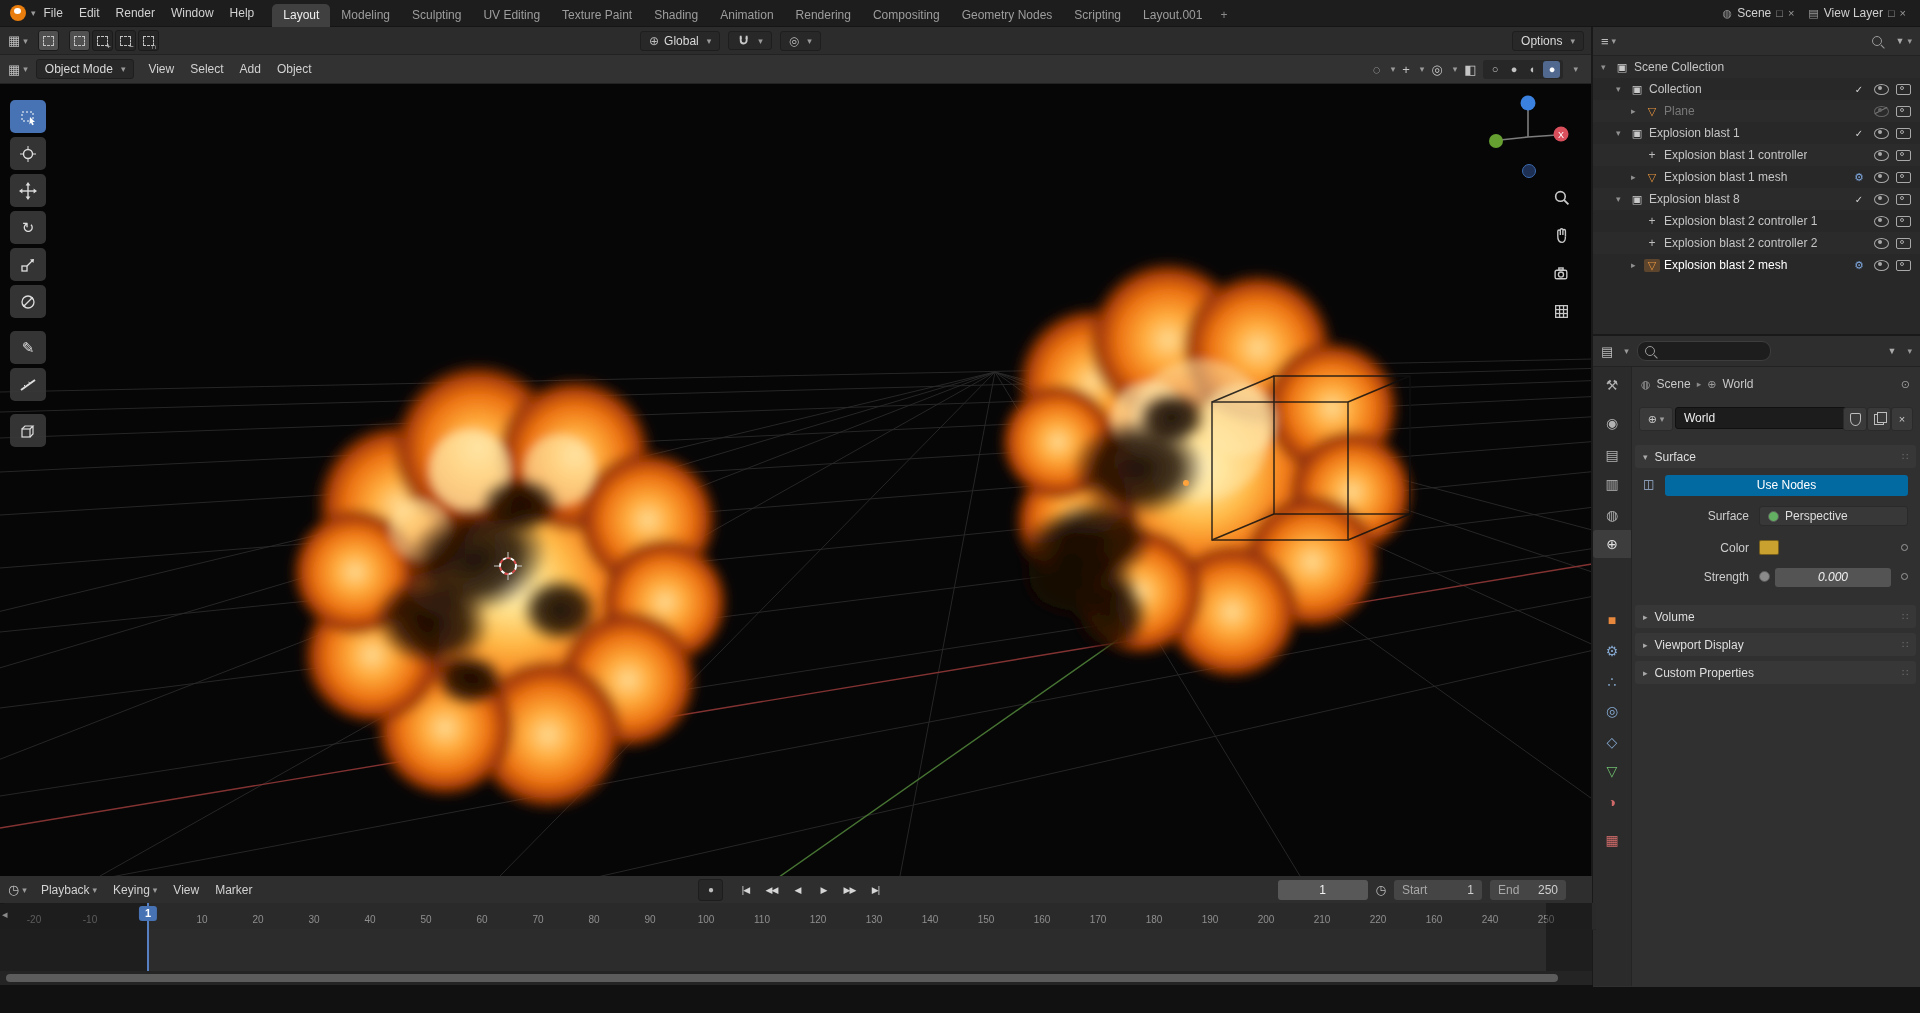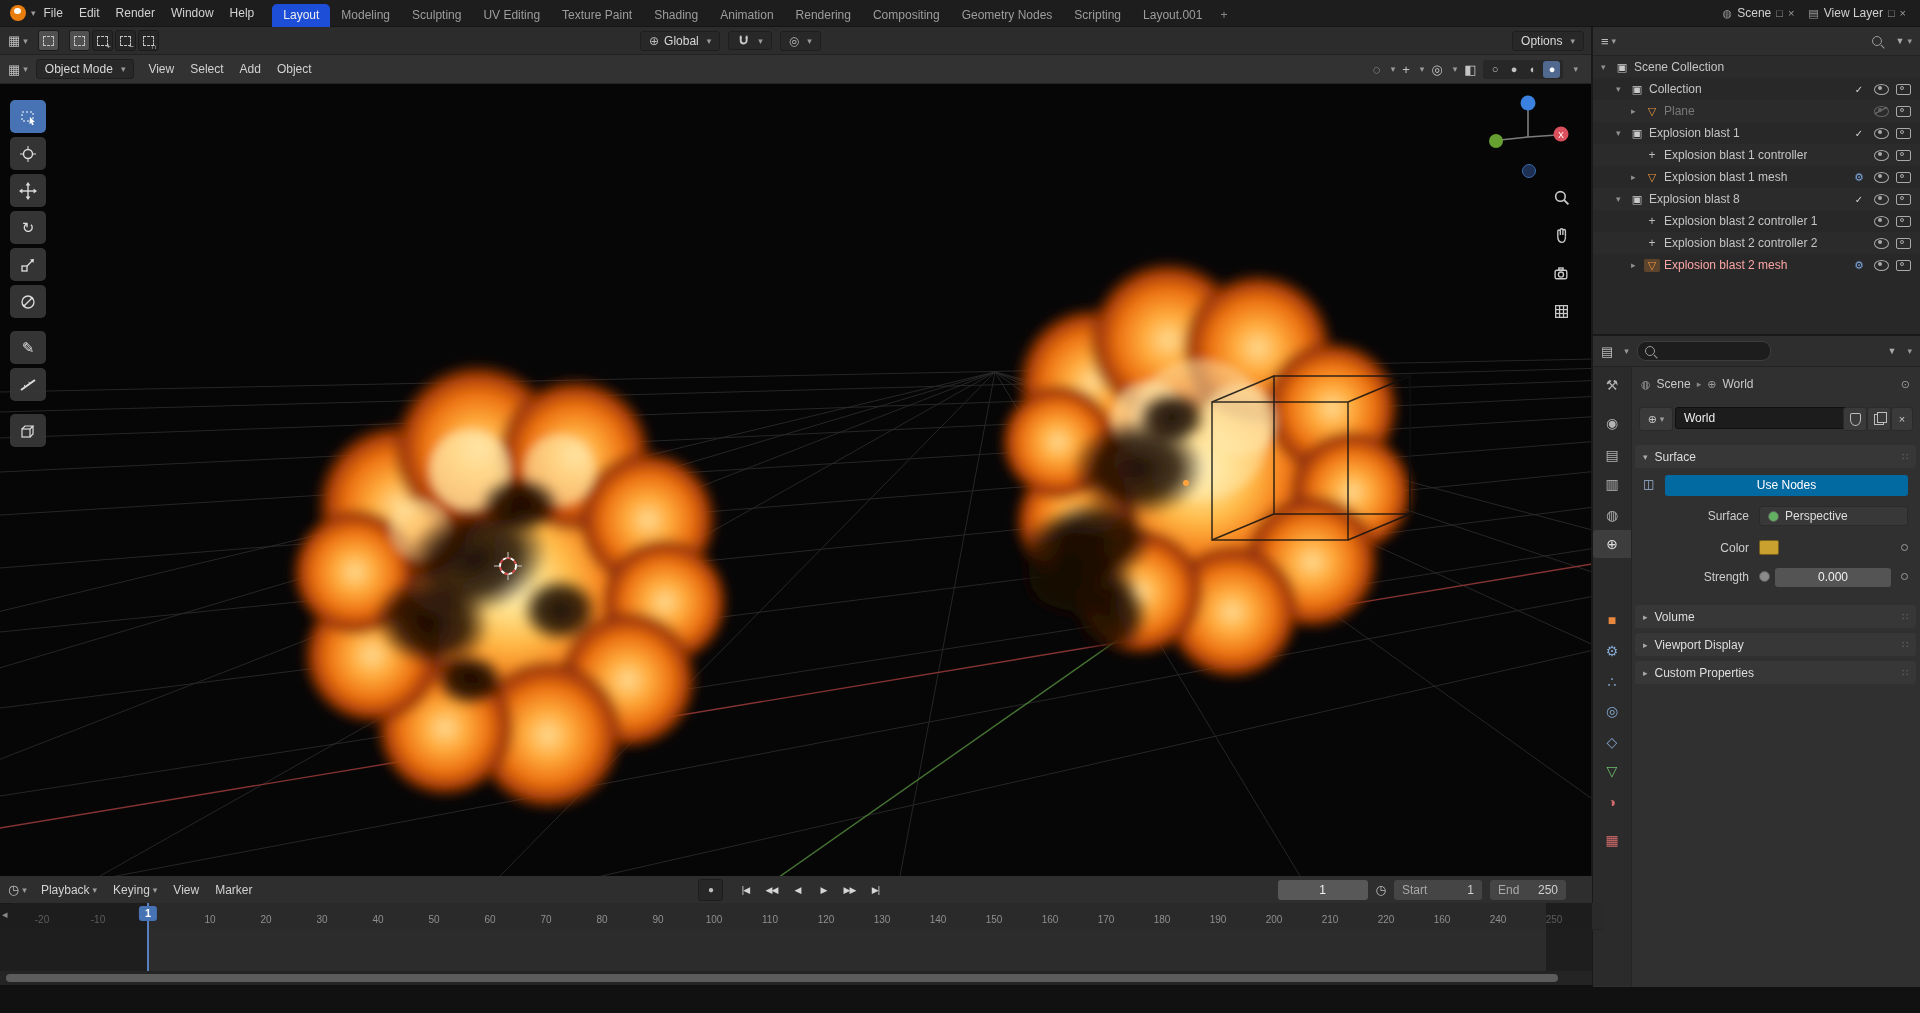--- a/index.html
+++ b/index.html
@@ -9,21 +9,21 @@
   .abs{position:absolute;}
   .flex{display:flex;align-items:center;}
   .chev{font-size:9px;color:#9a9a9a;margin-left:3px;}
   .menu{padding:2px 8px;color:#d2d2d2;border-radius:3px;cursor:default;display:flex;align-items:center;}
   
   #topbar{left:0;top:0;width:1920px;height:27px;background:#1d1d1d;display:flex;align-items:center;padding-left:6px;box-sizing:border-box;border-bottom:1px solid #151515;}
   #logo{width:16px;height:16px;border-radius:50%;background:#e87d0d;position:relative;margin:0 2px 0 4px;}
   #logo::after{content:"";position:absolute;left:4px;top:3px;width:7px;height:6px;border-radius:50%;background:#fff;}
   #tabs{display:flex;align-items:flex-end;height:27px;margin-left:10px;}
   .tab{padding:4px 11px 5px;color:#9d9d9d;font-size:12px;border-radius:5px 5px 0 0;white-space:nowrap;}
-  .tab.active{background:#1d4ed8;color:#eeeeee;margin-top:13px;}
+  .tab.active{background:#404040;color:#eeeeee;margin-top:13px;}
   .tab.addtab{color:#8a8a8a;padding:4px 7px 5px;}
   .tbgroup{display:flex;align-items:center;gap:5px;margin-right:14px;color:#d0d0d0;}
   .miniic{font-size:11px;color:#9b9b9b;}
   
   #row2{left:0;top:27px;width:1592px;height:28px;background:#2c2c2c;border-bottom:1px solid #222;display:flex;align-items:center;padding:0 8px;box-sizing:border-box;}
   #row3{left:0;top:55px;width:1592px;height:29px;background:#323232;border-bottom:1px solid #222;display:flex;align-items:center;padding:0 8px;box-sizing:border-box;}
   .edic{font-size:13px;color:#bdbdbd;}
   .dd{display:flex;align-items:center;gap:5px;background:#282828;border:1px solid #1e1e1e;border-radius:3px;padding:2px 8px;color:#d9d9d9;white-space:nowrap;}
   .modegrp{display:flex;gap:2px;margin-left:10px;}
   .modebtn{width:19px;height:19px;border-radius:3px;background:#262626;border:1px solid #1b1b1b;display:flex;align-items:center;justify-content:center;position:relative;}
@@ -53,21 +53,21 @@
   #outl-head{height:28px;background:#2e2e2e;border-bottom:1px solid #222;display:flex;align-items:center;padding:0 8px;}
   .orow{position:relative;height:22px;display:flex;align-items:center;font-size:12px;color:#c5c5c5;padding-left:8px;}
   #outl-tree .orow:nth-child(odd){background:#2b2b2b;}
   .oarrow{width:13px;font-size:9px;color:#909090;flex:0 0 13px;}
   .oicon{width:16px;text-align:center;margin-right:4px;font-size:11px;flex:0 0 16px;}
   .oi-collection{color:#c9c9c9;}
   .oi-mesh{color:#e8943c;}
   .oi-empty{color:#bdbdbd;font-size:12px;}
   .olabel{white-space:nowrap;overflow:hidden;}
   .orow.dim .olabel{color:#787878;}
-  .orow.act .olabel{color:#fca5a5;}
+  .orow.act .olabel{color:#ffffff;}
   .orow.act .oicon{background:rgba(232,148,60,.28);border-radius:2px;}
   .octrls{position:absolute;right:6px;top:0;height:22px;display:flex;align-items:center;}
   .oslot{width:22px;display:flex;justify-content:center;align-items:center;}
   .ic-eye{width:13px;height:9px;border:1px solid #a9a9a9;border-radius:50%;position:relative;display:inline-block;}
   .ic-eye::after{content:"";position:absolute;left:3.6px;top:1.6px;width:4px;height:4px;border-radius:50%;background:#a9a9a9;}
   .ic-eye.off{opacity:.45;}
   .ic-eye.off::before{content:"";position:absolute;left:-1px;top:3.5px;width:14px;height:1px;background:#cfcfcf;transform:rotate(-28deg);}
   .ic-cam{width:13px;height:9px;border:1px solid #a9a9a9;border-radius:2px;position:relative;display:inline-block;}
   .ic-cam::after{content:"";position:absolute;left:3.6px;top:1.6px;width:4px;height:4px;border-radius:50%;border:1px solid #a9a9a9;box-sizing:border-box;}
   .ic-chk{font-size:10px;color:#d2d2d2;}
@@ -81,40 +81,40 @@
   #ptabs{position:absolute;left:0;top:31px;width:38px;height:619px;background:#2b2b2b;border-right:1px solid #242424;}
   .ptab{position:absolute;left:0;width:38px;height:28px;display:flex;align-items:center;justify-content:center;font-size:14px;}
   .ptab.on{background:#3d3d3d;border-radius:3px 0 0 3px;}
   .pcontent{position:absolute;left:38px;top:31px;right:0;bottom:0;}
   .plabel{position:absolute;width:118px;text-align:right;color:#cdcdcd;}
   .phead{position:absolute;left:4px;right:4px;height:23px;background:#373737;border-radius:3px;display:flex;align-items:center;gap:7px;padding:0 8px;color:#dedede;box-sizing:border-box;}
   .phead .parrow{font-size:9px;color:#aaa;}
   .phead .dots{margin-left:auto;color:#6f6f6f;font-size:10px;}
   .bluebtn{position:absolute;background:#0369a1;color:#fff;border-radius:3px;text-align:center;line-height:21px;height:21px;}
   .valbtn{position:absolute;background:#383838;border:1px solid #2a2a2a;border-radius:3px;height:20px;display:flex;align-items:center;gap:6px;padding:0 8px;color:#dedede;box-sizing:border-box;}
-  .numfield{position:absolute;background:#545454;border-radius:3px;height:19px;text-align:center;line-height:19px;color:#f2f2f2;}
+  .numfield{position:absolute;background:#545454;border-radius:3px;height:19px;text-align:center;line-height:19px;color:#f2f2f2;font-style:italic;}
   .sock{width:9px;height:9px;border-radius:50%;background:#8a8a8a;border:1px solid #5a5a5a;display:inline-block;}
   .sock.green{background:#63b063;}
   .deco{position:absolute;width:5px;height:5px;border:1px solid #9a9a9a;border-radius:50%;}
   .swatch{position:absolute;width:18px;height:13px;background:#c9a12f;border:1px solid rgba(0,0,0,.4);border-radius:2px;}
   .namefield{position:absolute;background:#1c1c1c;border:1px solid #101010;border-radius:3px;height:20px;line-height:20px;padding:0 8px;color:#ededed;}
   .sqbtn{position:absolute;width:22px;height:22px;background:#3a3a3a;border:1px solid #2a2a2a;border-radius:3px;display:flex;align-items:center;justify-content:center;color:#c8c8c8;font-size:11px;}
   .shield{width:9px;height:11px;border:1px solid #bdbdbd;border-radius:2px 2px 50% 50%;display:inline-block;}
   .copyic{width:8px;height:9px;border:1px solid #bdbdbd;position:relative;display:inline-block;}
   .copyic::after{content:"";position:absolute;left:2px;top:-3px;width:8px;height:9px;border:1px solid #bdbdbd;background:#3a3a3a;}
   
   #timeline{left:0;top:876px;width:1592px;height:109px;background:#2b2b2b;}
   #tl-head{height:27px;background:#2e2e2e;border-bottom:1px solid #222;display:flex;align-items:center;padding:0 8px;position:relative;}
   #tl-play{position:absolute;left:698px;display:flex;gap:3px;align-items:center;}
   .pbtn{min-width:23px;height:20px;display:flex;align-items:center;justify-content:center;font-size:9px;color:#d5d5d5;letter-spacing:-1px;border-radius:3px;}
   .pbtn.rec{background:#272727;border:1px solid #1d1d1d;margin-right:8px;color:#bdbdbd;font-size:10px;}
   #tl-fields{position:absolute;right:26px;display:flex;gap:8px;align-items:center;}
   .ffield{background:#585858;border-radius:3px;height:20px;line-height:20px;text-align:center;color:#f2f2f2;}
   .sefield{background:#454545;border-radius:3px;height:20px;display:flex;align-items:center;justify-content:space-between;padding:0 8px;color:#cfcfcf;box-sizing:border-box;}
-  #tl-ruler{position:absolute;left:12px;top:27px;width:1592px;height:26px;background:#2a2a2a;border-bottom:1px solid #242424;}
+  #tl-ruler{position:absolute;left:4px;top:27px;width:1592px;height:26px;background:#2a2a2a;border-bottom:1px solid #242424;}
   .rnum{position:absolute;bottom:4px;transform:translateX(-50%);font-size:10px;color:#8f8f8f;}
   #tl-body{position:absolute;left:0;top:53px;width:1592px;height:42px;background:#2c2c2c;}
   #tl-scroll{position:absolute;left:0;top:95px;width:1592px;height:14px;background:#242424;}
   #tl-thumb{position:absolute;left:6px;top:3px;width:1552px;height:8px;background:#5c5c5c;border-radius:4px;}
   .offrange{position:absolute;top:27px;height:68px;background:rgba(8,8,8,.38);}
   #playhead-line{position:absolute;top:27px;width:2px;height:68px;background:#5680c2;}
   #playhead-label{position:absolute;top:30px;transform:translateX(-50%);background:#4772b3;color:#fff;font-size:11px;font-weight:bold;border-radius:3px;padding:1px 6px 2px;}
   
   #statusbar{left:0;top:985px;width:1920px;height:28px;background:#232323;border-top:1px solid #191919;display:flex;align-items:center;}
   .mouse{position:absolute;width:10px;height:14px;border:1px solid #7e7e7e;border-radius:4px;top:6px;}

